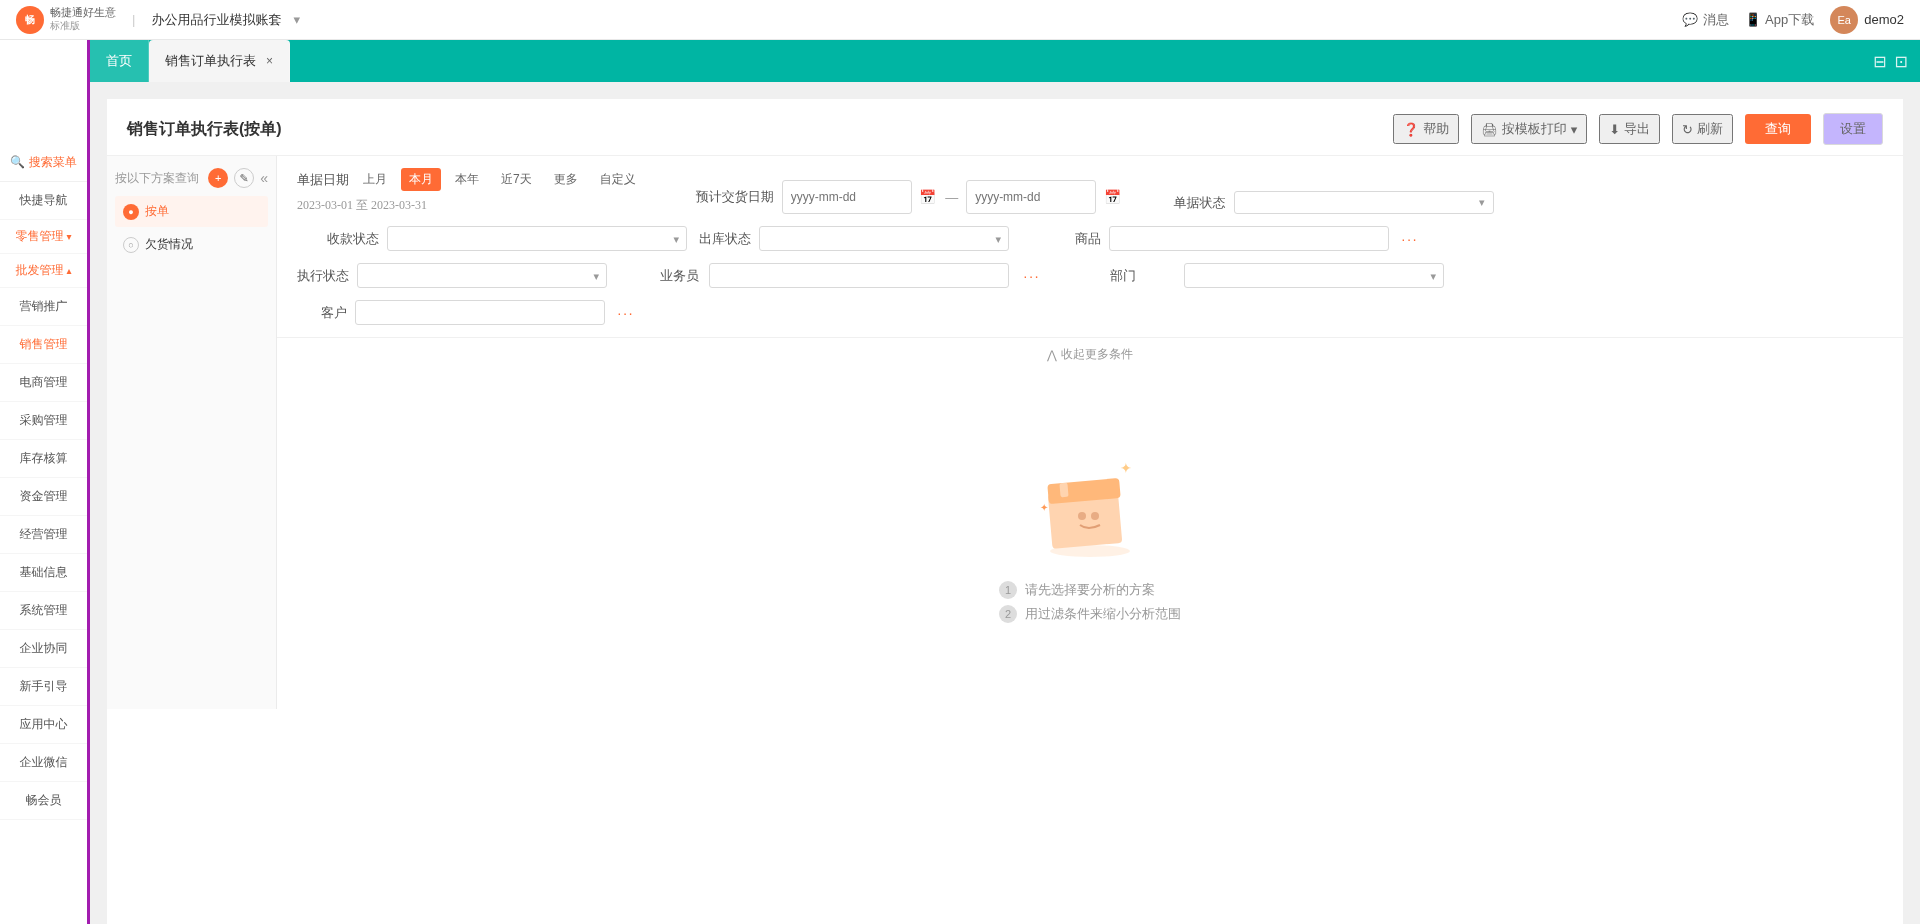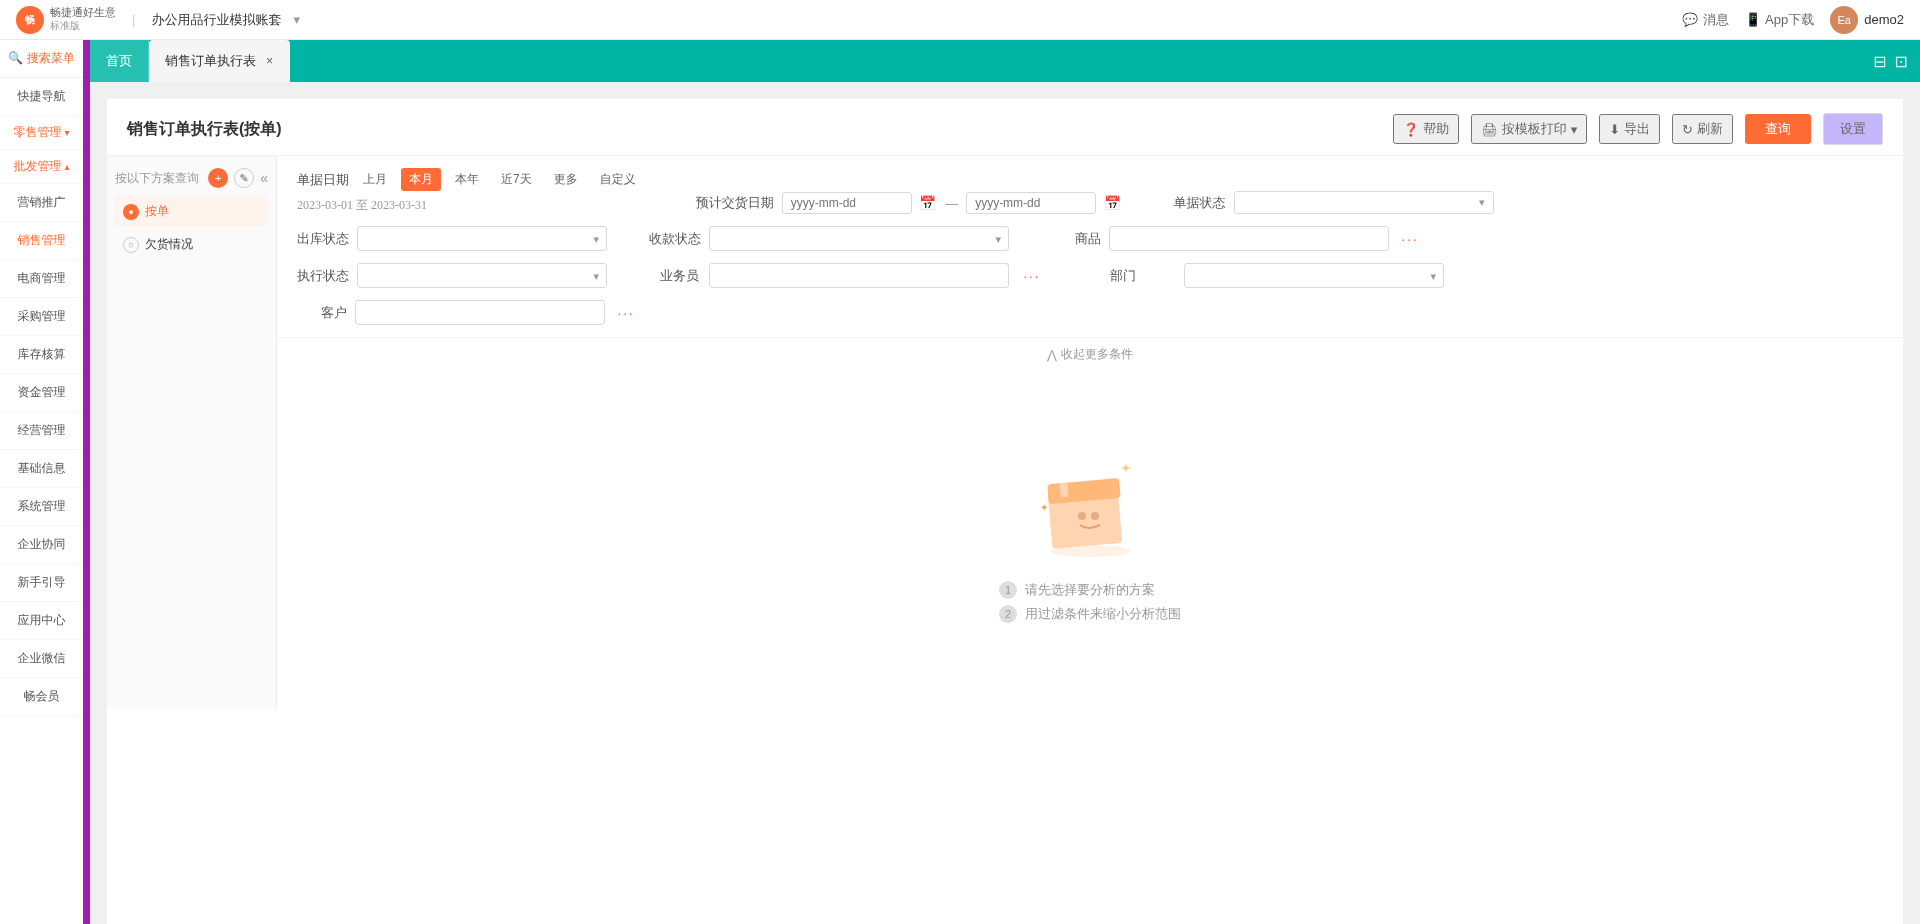--- a/index.html
+++ b/index.html
@@ -18,21 +18,21 @@
     .app-title { font-size: 13px; color: #333; }
     .app-title-arrow { color: #999; margin-left: 4px; }
     .top-bar-right { display: flex; align-items: center; gap: 16px; }
     .top-bar-btn { display: flex; align-items: center; gap: 4px; color: #666; font-size: 13px; cursor: pointer; }
     .avatar { width: 28px; height: 28px; border-radius: 50%; background: #d4875a; display: flex; align-items: center; justify-content: center; color: white; font-size: 11px; }
 
     
     .main-layout { display: flex; flex: 1; overflow: hidden; }
 
     
-    .sidebar { width: 90px; background: #fff; border-right: 7px solid #a21caf; display: flex; flex-direction: column; overflow-y: auto; flex-shrink: 0; }
+    .sidebar { width: 90px; background: #fff; border-right: 3px solid #a21caf; display: flex; flex-direction: column; overflow-y: auto; flex-shrink: 0; justify-content: center; }
     .sidebar-item { padding: 10px 4px; text-align: center; cursor: pointer; font-size: 12px; color: #555; border-bottom: 1px solid #f5f5f5; }
     .sidebar-item.active { color: #ff6b35; }
     .sidebar-search { padding: 10px 8px; text-align: center; color: #ff6b35; font-size: 12px; cursor: pointer; border-bottom: 1px solid #f0f0f0; }
     .sidebar-quick { font-size: 12px; text-align: center; color: #555; padding: 10px 4px; cursor: pointer; border-bottom: 1px solid #f5f5f5; }
     .sidebar-section { font-size: 12px; text-align: center; color: #555; padding: 8px 4px; cursor: pointer; border-bottom: 1px solid #f5f5f5; display: flex; align-items: center; justify-content: center; gap: 3px; }
     .sidebar-section.orange { color: #ff6b35; }
 
     
     .content-area { flex: 1; display: flex; flex-direction: column; overflow: hidden; }
 
@@ -75,21 +75,21 @@
     .filter-item { display: flex; align-items: center; gap: 8px; }
     .filter-label { font-size: 13px; color: #555; white-space: nowrap; min-width: 50px; text-align: right; }
     .filter-input { border: 1px solid #d9d9d9; border-radius: 3px; padding: 4px 8px; font-size: 13px; color: #333; background: white; min-width: 120px; outline: none; }
     .filter-select { border: 1px solid #d9d9d9; border-radius: 3px; padding: 4px 8px; font-size: 13px; color: #333; background: white; min-width: 200px; outline: none; appearance: none; cursor: pointer; }
     .filter-select-wrapper { position: relative; display: inline-block; }
     .filter-select-wrapper::after { content: '▾'; position: absolute; right: 8px; top: 50%; transform: translateY(-50%); color: #999; pointer-events: none; font-size: 11px; }
     .filter-select-wrapper .filter-select { padding-right: 24px; }
     .date-btn { padding: 3px 8px; font-size: 12px; color: #666; cursor: pointer; border-radius: 3px; border: none; background: transparent; }
     .date-btn.active { background: #ff6b35; color: white; border-radius: 3px; }
     .date-range { display: flex; align-items: center; gap: 4px; font-size: 12px; color: #999; margin-top: 2px; font-family: Liberation Serif, serif; }
-    .date-input { border: 1px solid #d9d9d9; border-radius: 3px; padding: 3px 8px; font-size: 12px; color: #0f172a; min-width: 110px; outline: none; }
+    .date-input { border: 1px solid #d9d9d9; border-radius: 3px; padding: 9px 8px; font-size: 12px; color: #0f172a; min-width: 110px; outline: none; }
     .dash { color: #999; }
     .cal-icon { color: #d9d9d9; cursor: pointer; font-size: 14px; }
     .dots-btn { color: #ff6b35; cursor: pointer; font-size: 14px; letter-spacing: 1px; padding: 0 4px; }
     .collapse-bar { text-align: center; padding: 8px; color: #999; font-size: 12px; cursor: pointer; border-top: 1px solid #f0f0f0; display: flex; align-items: center; justify-content: center; gap: 4px; }
 
     
     .empty-state { display: flex; flex-direction: column; align-items: center; justify-content: center; padding: 80px 20px; color: #999; }
     .empty-steps { font-size: 13px; color: #999; text-align: left; }
     .empty-steps div { margin-bottom: 6px; display: flex; align-items: center; gap: 8px; }
     .step-num { width: 18px; height: 18px; border-radius: 50%; background: #ddd; color: #999; font-size: 11px; display: flex; align-items: center; justify-content: center; flex-shrink: 0; }
@@ -292,30 +292,30 @@
                   <div class="filter-item" style="margin-left:40px;">
                     <span class="filter-label">单据状态</span>
                     <div class="status-dropdown-wrapper" style="min-width:260px;">
                       <span style="color:#ccc;font-size:12px;"></span>
                       <span class="chevron">▾</span>
                     </div>
                   </div>
                 </div>
 
                 <div class="filter-row">
+                  <div class="filter-item" style="margin-left:30px;">
+                    <span class="filter-label">收款状态</span>
+                    <div class="filter-select-wrapper">
+                      <select class="filter-select" style="min-width:300px;"></select>
+                    </div>
+                  </div>
                   <div class="filter-item">
                     <span class="filter-label">出库状态</span>
                     <div class="filter-select-wrapper">
                       <select class="filter-select" style="min-width:250px;"></select>
-                    </div>
-                  </div>
-                  <div class="filter-item" style="margin-left:30px;">
-                    <span class="filter-label">收款状态</span>
-                    <div class="filter-select-wrapper">
-                      <select class="filter-select" style="min-width:300px;"></select>
                     </div>
                   </div>
                   <div class="filter-item" style="margin-left:30px;">
                     <span class="filter-label">商品</span>
                     <input class="filter-input" type="text" style="min-width: 280px;">
                     <span class="dots-btn">···</span>
                   </div>
                 </div>
 
                 <div class="filter-row">

